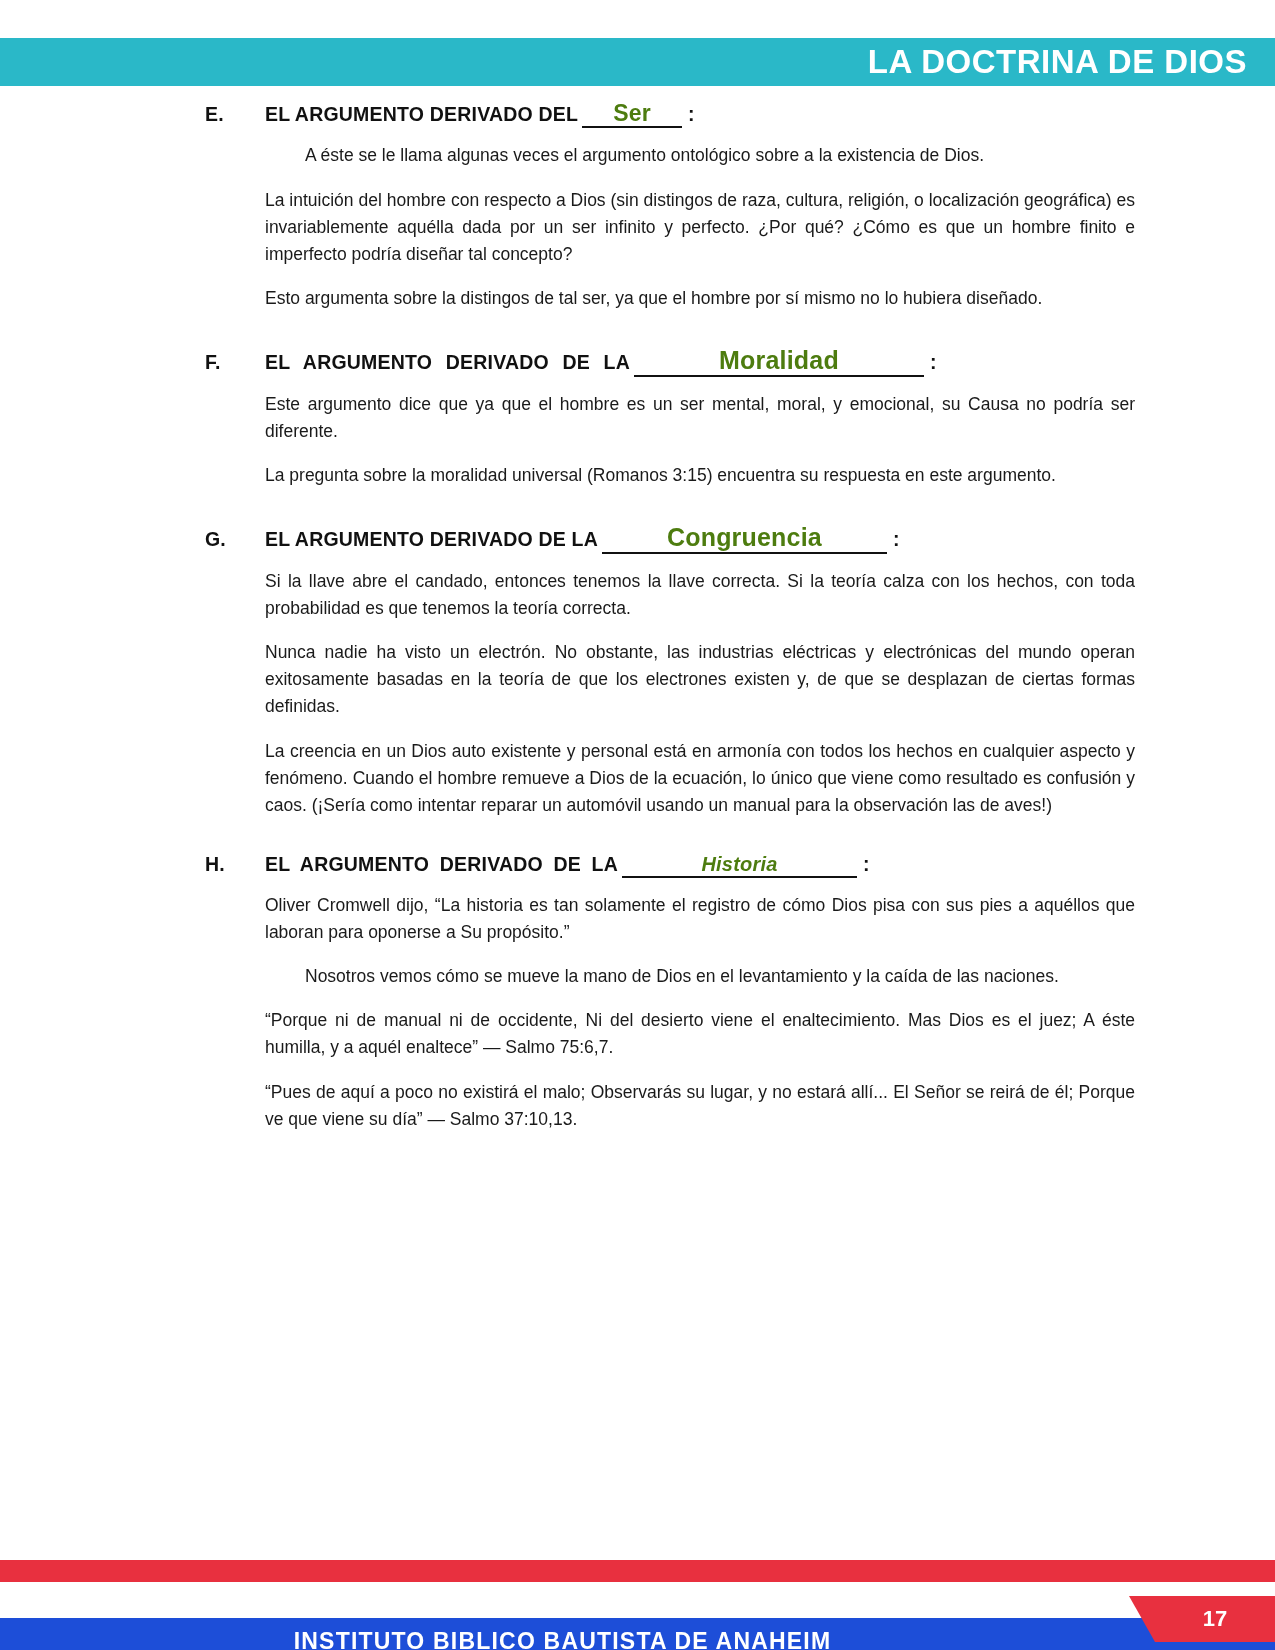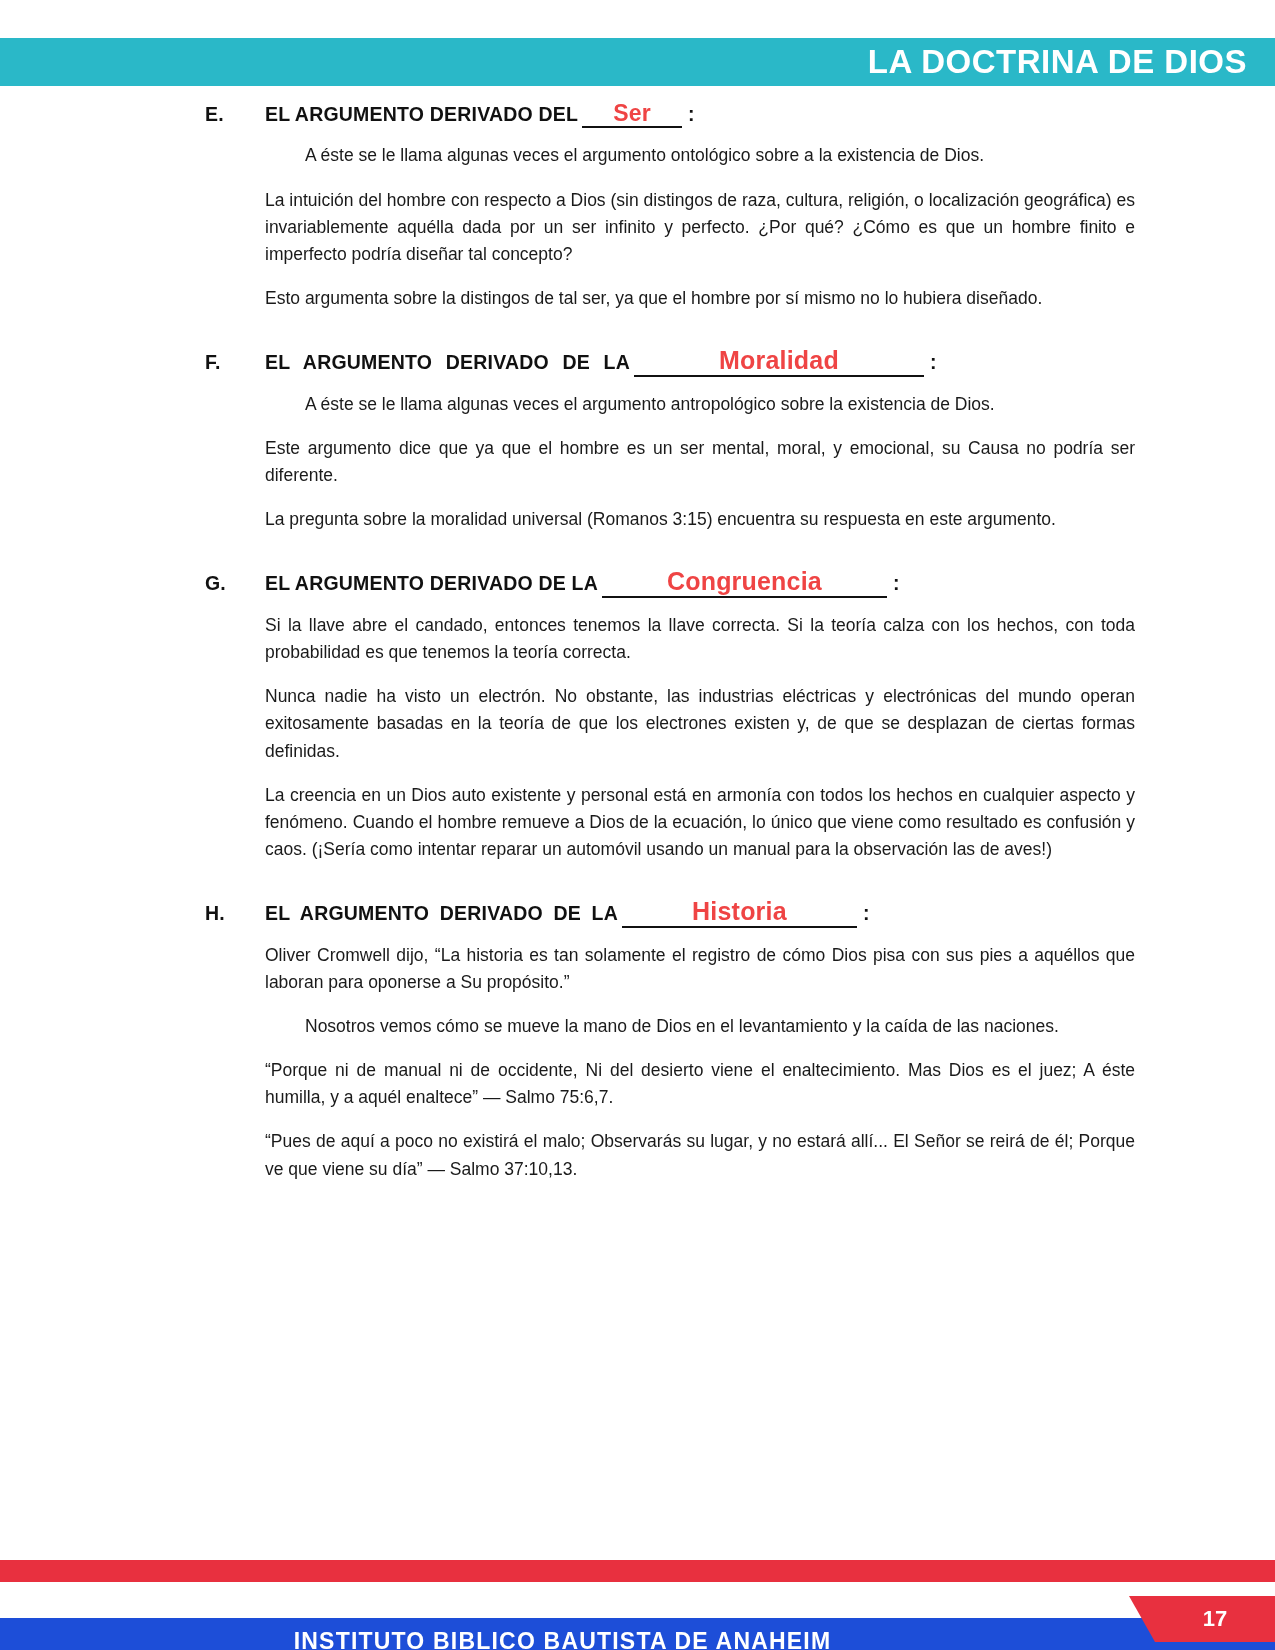--- a/index.html
+++ b/index.html
@@ -59,28 +59,28 @@
   .heading-label { font-weight:bold; }
   .heading-label.spread { letter-spacing:0.2px; word-spacing:5px; }
   .heading-label.spread-wide { letter-spacing:0.2px; word-spacing:8px; }
 
   .blank {
     position:relative;
     display:inline-block;
     border-bottom:2.5px solid #111;
     text-align:center;
     margin:0 4px;
-    color:#ef4444;
+    color:#4d7c0f;
     font-weight:bold;
     line-height:1.15;
   }
   .blank.b-ser   { width:100px; font-size:23px; }
   .blank.b-mor   { width:290px; font-size:25px; }
   .blank.b-con   { width:285px; font-size:25px; }
-  .blank.b-his   { width:235px; font-size:25px; }
+  .blank.b-his   { width:235px; font-size:20px;font-style:italic; }
   .colon { font-weight:bold; margin-left:2px; }
 
   
   .body-block { margin-left:60px; margin-top:14px; }
   p.para {
     font-size:17.5px;
     line-height:1.55;
     color:#1a1a1a;
     margin-bottom:17px;
     text-align:justify;
@@ -160,21 +160,20 @@
     <div class="section">
       <div class="heading-row">
         <span class="sec-letter">F.</span>
         <span class="heading-text-wrap">
           <span class="heading-label spread-wide">EL  ARGUMENTO  DERIVADO  DE  LA</span>
           <span class="blank b-mor">Moralidad</span>
           <span class="colon">:</span>
         </span>
       </div>
       <div class="body-block">
-        <p class="para left">A éste se le llama algunas veces el argumento antropológico sobre la existencia de Dios.</p>
         <p class="para">Este argumento dice que ya que el hombre es un ser mental, moral, y emocional, su Causa no podría ser diferente.</p>
         <p class="para">La pregunta sobre la moralidad universal (Romanos 3:15) encuentra su respuesta en este argumento.</p>
       </div>
     </div>
 
     <div class="section-gap"></div>
 
     <div class="section">
       <div class="heading-row">
         <span class="sec-letter">G.</span>

